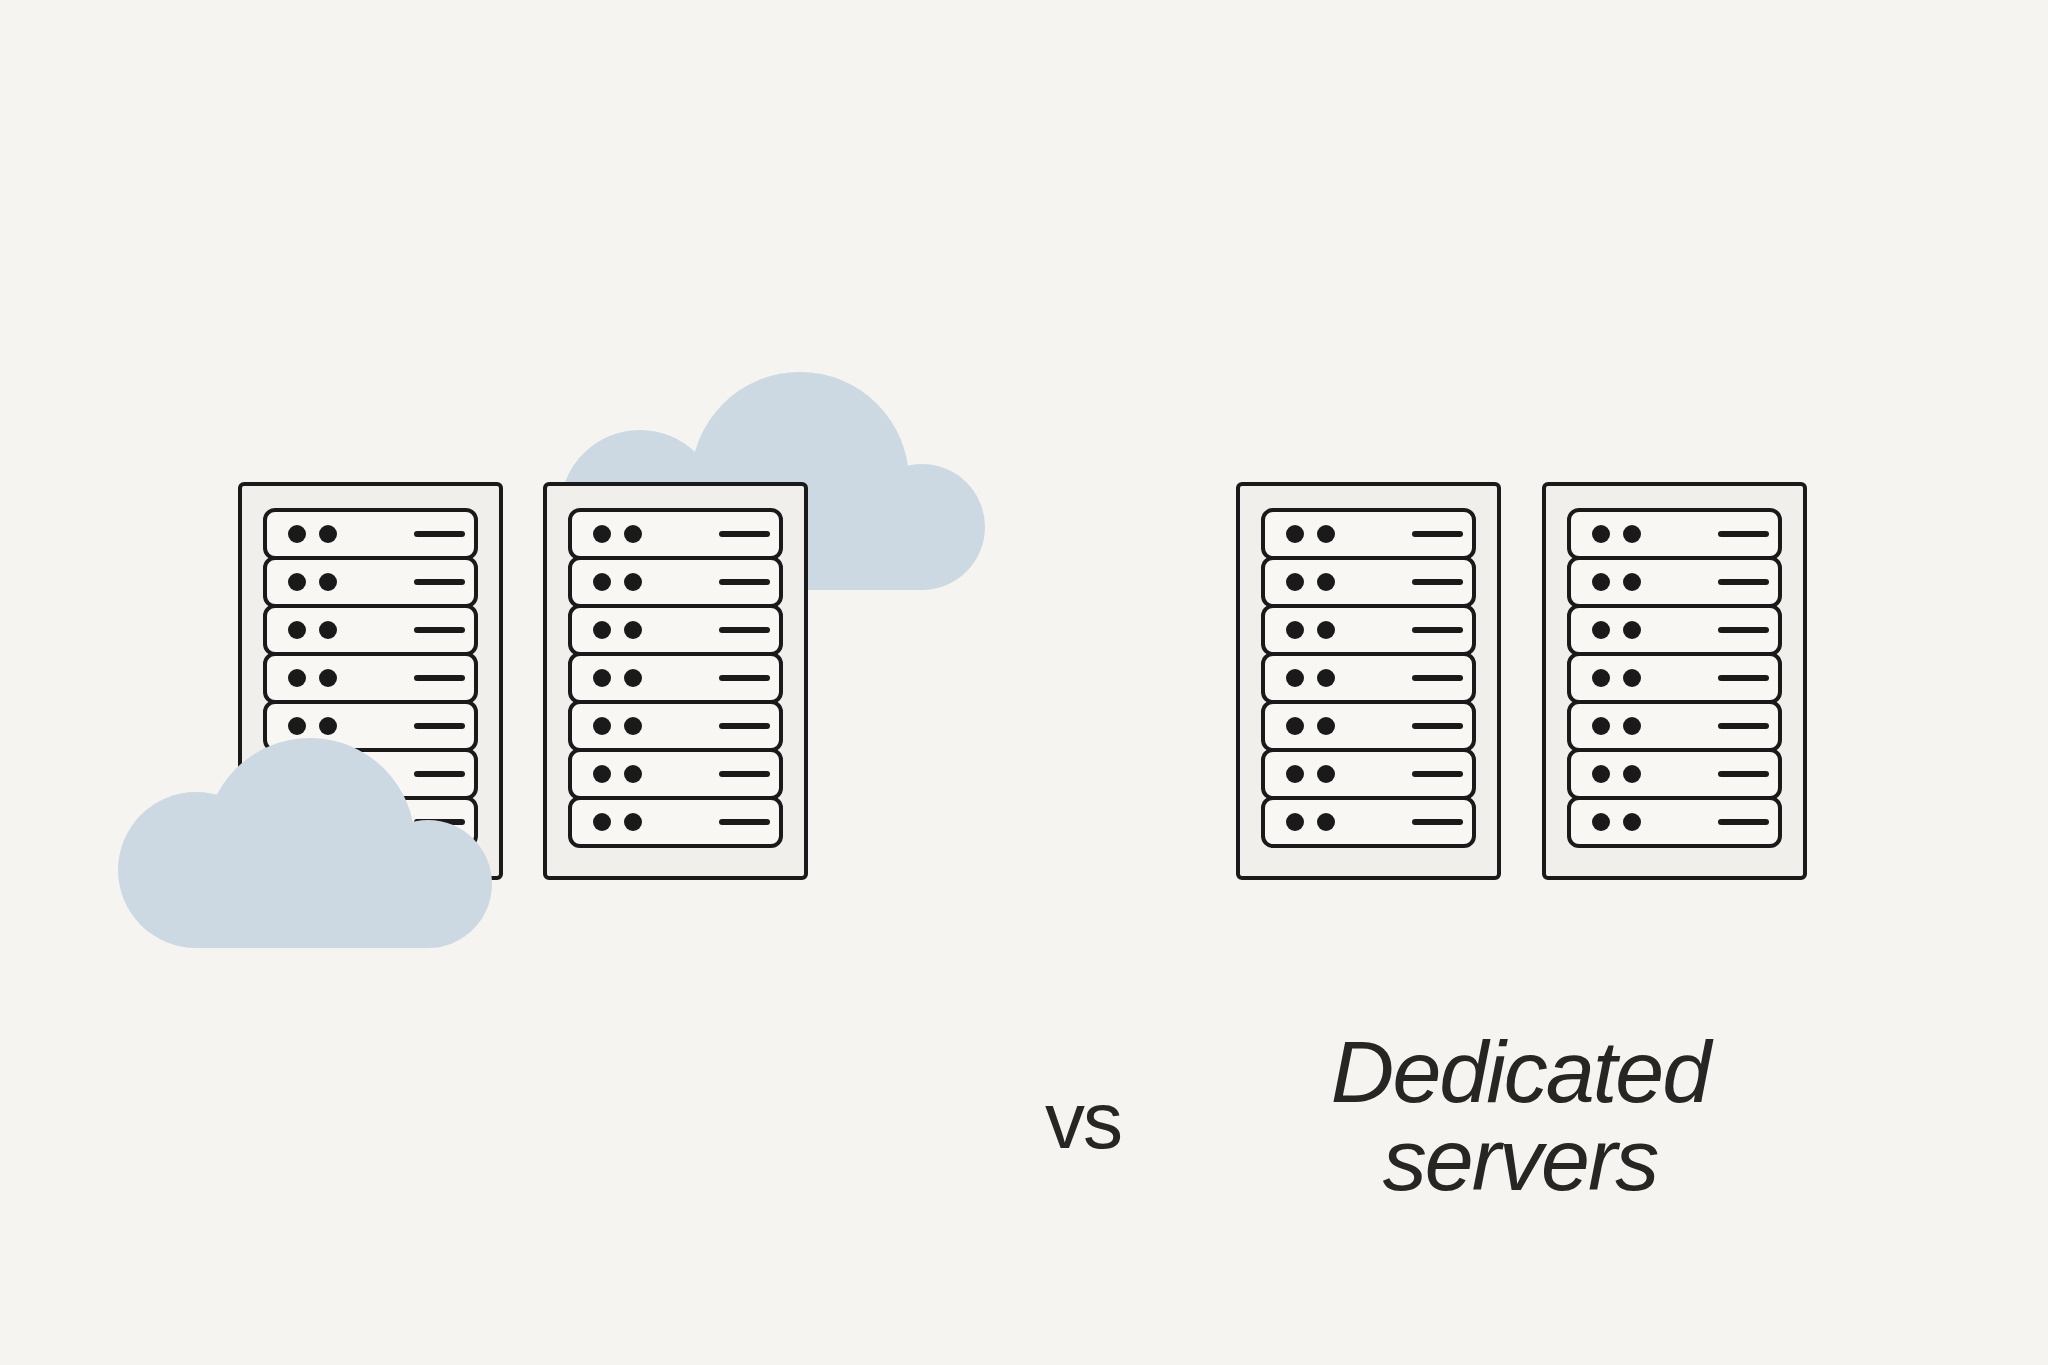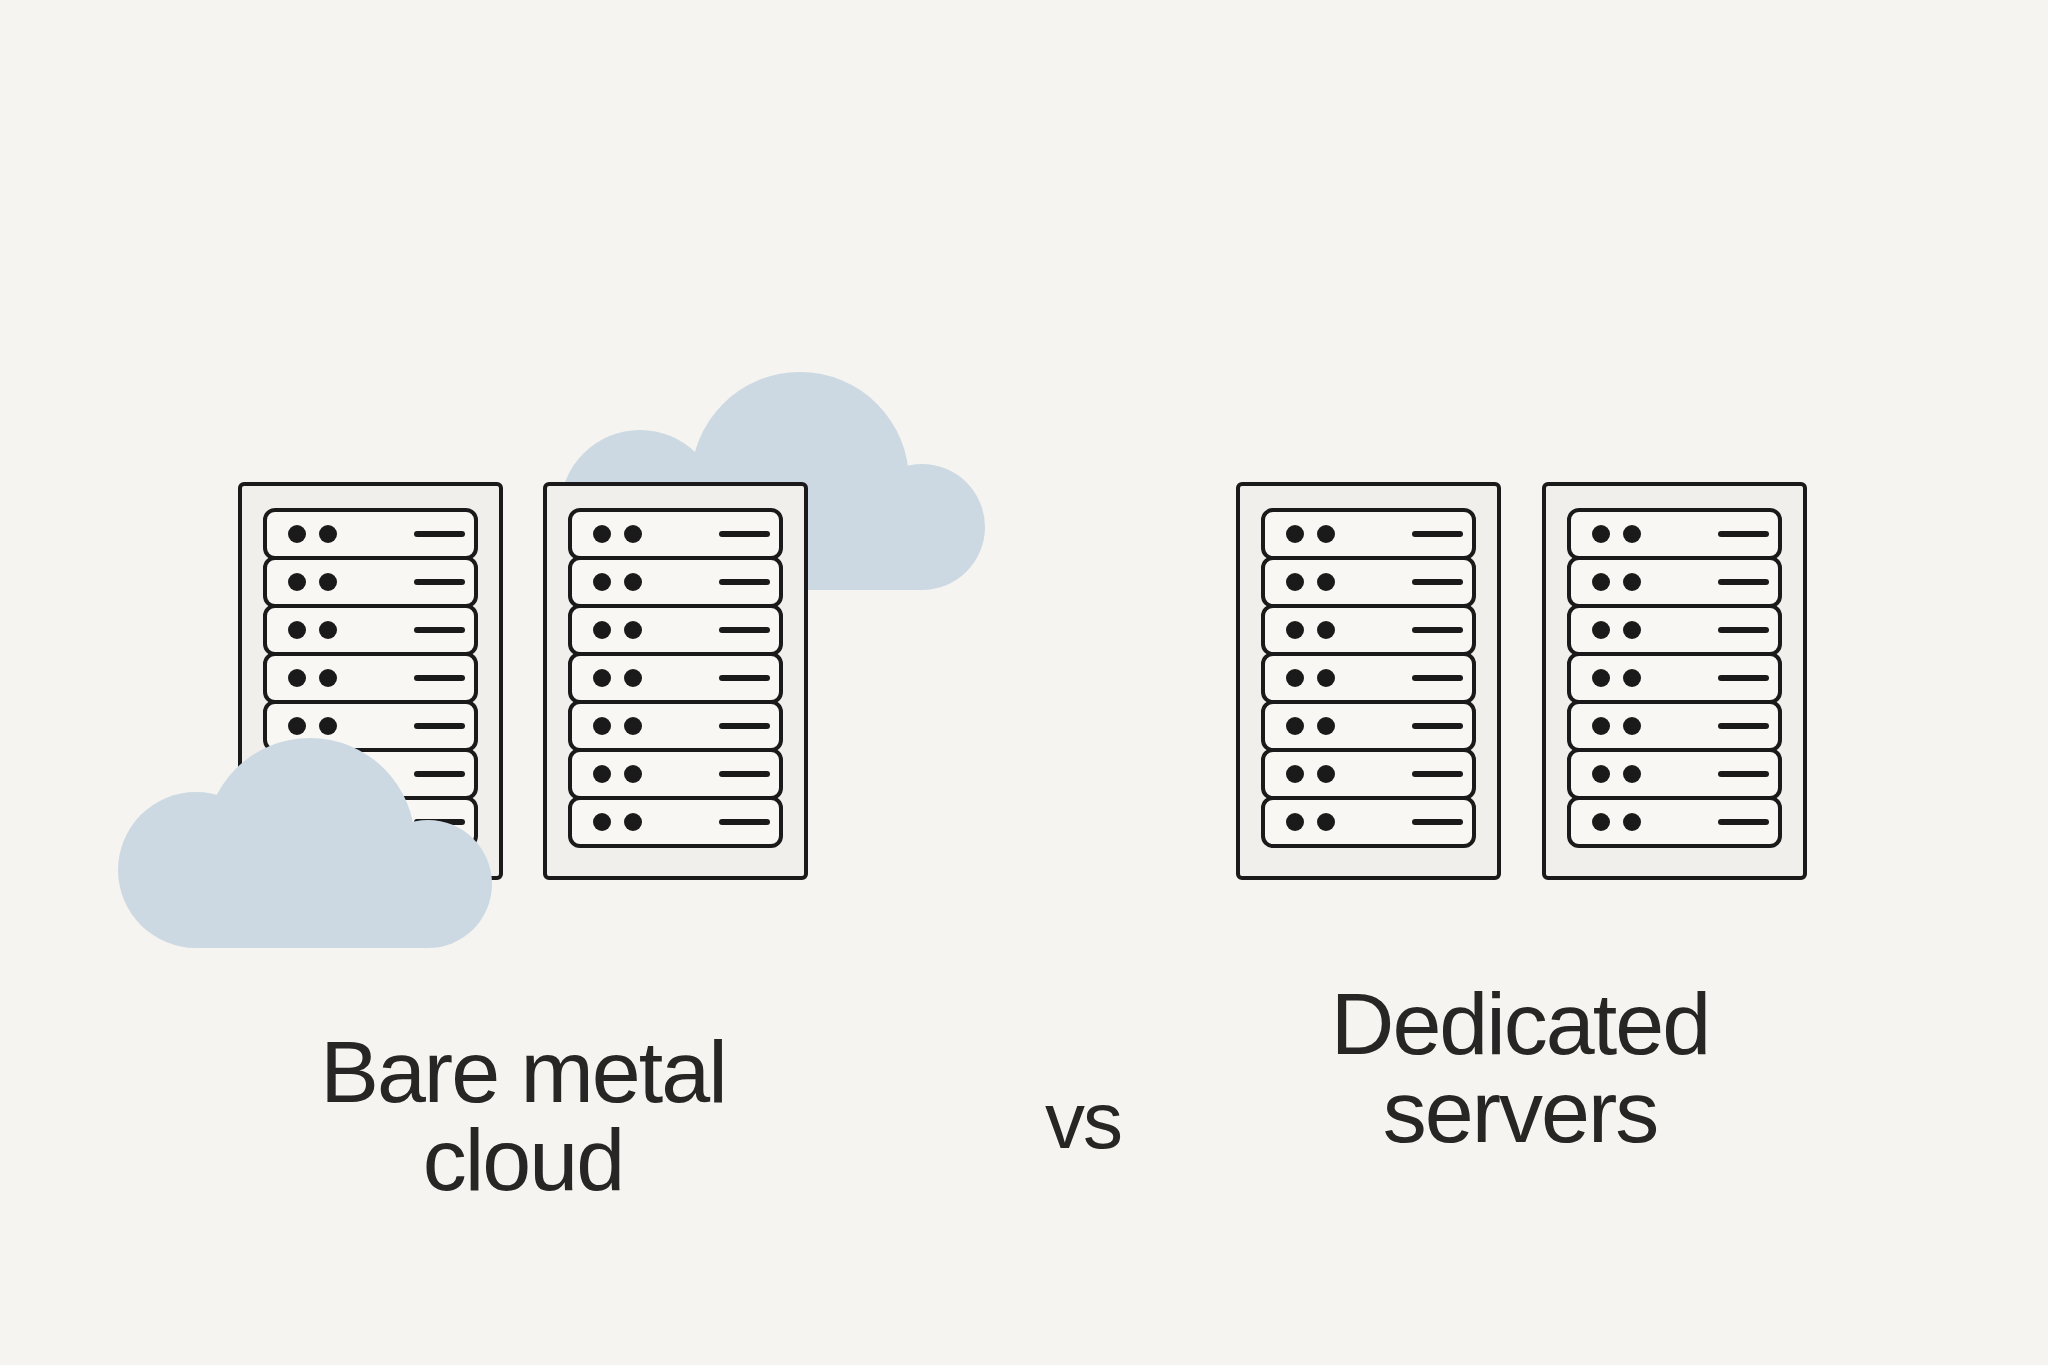--- a/index.html
+++ b/index.html
@@ -80,21 +80,21 @@
     position: absolute;
     width: 500px;
     text-align: center;
     color: var(--text);
     font-size: 88px;
     line-height: 88px;
     letter-spacing: -2px;
     white-space: pre-line;
   }
   .label-left  { left: 273px;  top: 1028px; }
-  .label-right { left: 1270px; top: 980px; }
+  .label-right { left: 1270px; top: 1028px; font-style: italic; }
   .label-vs {
     position: absolute;
     left: 921px; top: 1081px;
     width: 200px;
     text-align: right;
     color: var(--text);
     font-size: 80px;
     line-height: 80px;
     letter-spacing: -2px;
   }
@@ -264,20 +264,18 @@
 
   <svg class="layer" viewBox="0 0 2048 1365" aria-hidden="true">
     <g>
       <circle class="cloud-shape" cx="310" cy="843" r="105"></circle>
       <circle class="cloud-shape" cx="196" cy="870" r="78"></circle>
       <circle class="cloud-shape" cx="428" cy="884" r="64"></circle>
       <rect class="cloud-shape" x="196" y="858" width="232" height="90"></rect>
     </g>
   </svg>
 
-  <div class="label label-left">Bare metal
-cloud</div>
 
   <div class="label-vs">vs</div>
 
   <div class="label label-right">Dedicated
 servers</div>
 </div>
 
 </body></html>

